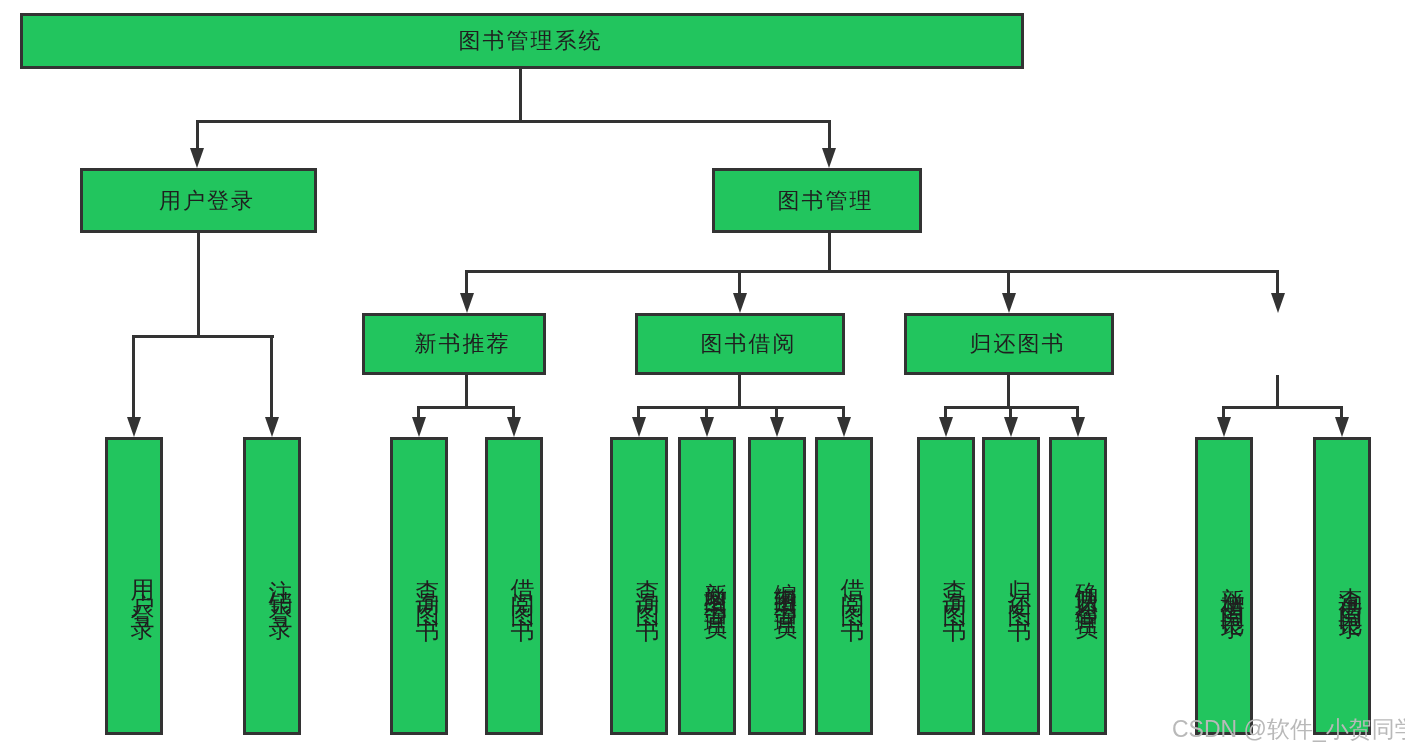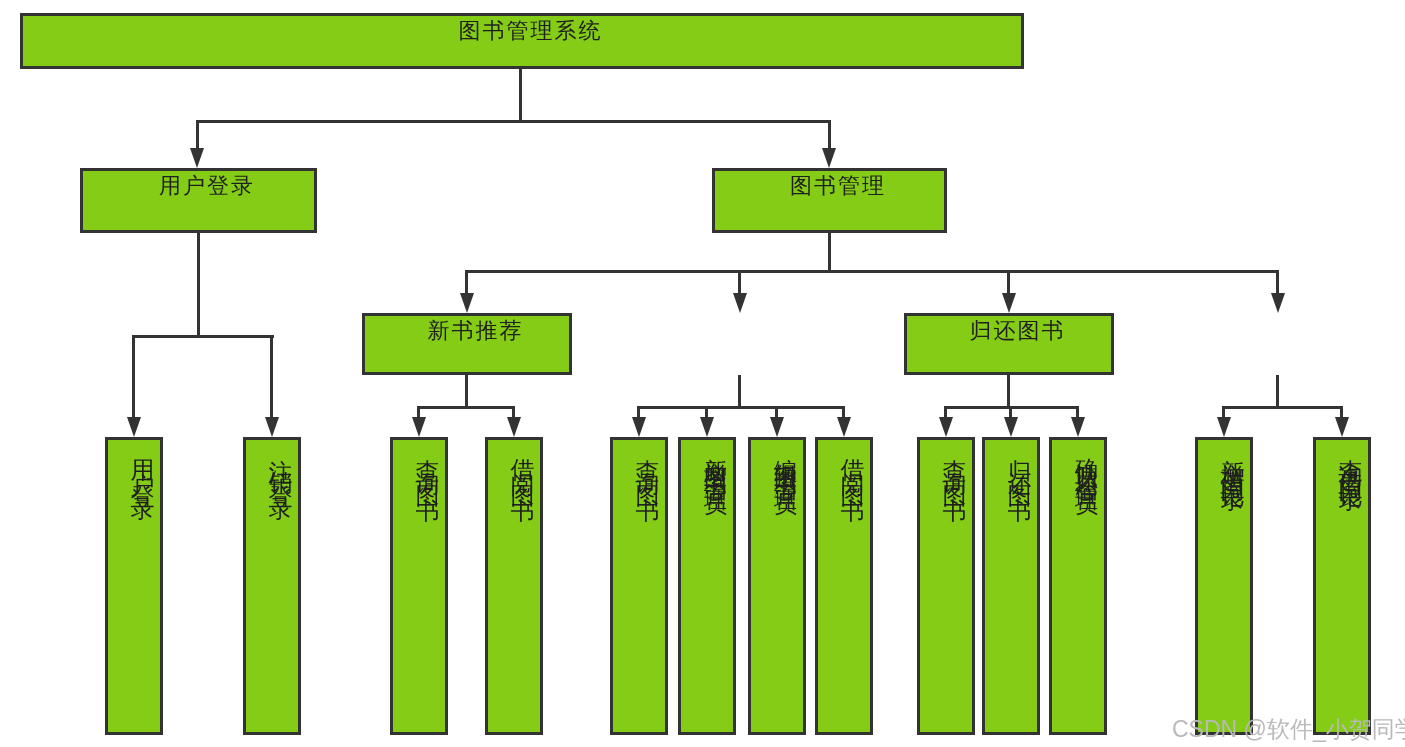--- a/index.html
+++ b/index.html
@@ -8,22 +8,23 @@
     width: 1405px;
     height: 747px;
     background: #ffffff;
     font-family: "Liberation Sans", "DejaVu Sans", sans-serif;
     overflow: hidden;
   }
   .box {
     position: absolute;
     box-sizing: border-box;
     border: 3px solid #333333;
-    background: #84cc16;
+    background: #22c55e;
     display: flex;
+    align-items: center;
     justify-content: center;
     color: #1f1f1f;
     padding-left: 17px;
   }
   .box.h span {
     font-size: 22px;
     letter-spacing: 2px;
     white-space: nowrap;
   }
   .box.leaf { width: 58px; top: 437px; height: 298px; }
@@ -69,21 +70,21 @@
   <div class="vline" style="left:519px;top:69px;height:54px;"></div>
   <div class="hline" style="left:197px;top:120px;width:634px;"></div>
   <div class="vline" style="left:196px;top:120px;height:32px;"></div>
   <div class="arrow" style="left:190px;top:148px;"></div>
   <div class="vline" style="left:828px;top:120px;height:32px;"></div>
   <div class="arrow" style="left:822px;top:148px;"></div>
 
   <div class="box h" style="left:80px;top:168px;width:237px;height:65px;">
     <span>用户登录</span>
   </div>
-  <div class="box h" style="left:712px;top:168px;width:235px;height:65px;">
+  <div class="box h" style="left:712px;top:168px;width:210px;height:65px;">
     <span>图书管理</span>
   </div>
 
   <div class="vline" style="left:197px;top:233px;height:105px;"></div>
   <div class="hline" style="left:132px;top:335px;width:142px;"></div>
   <div class="vline" style="left:132px;top:335px;height:86px;"></div>
   <div class="arrow" style="left:127px;top:417px;"></div>
   <div class="vline" style="left:270px;top:335px;height:86px;"></div>
   <div class="arrow" style="left:265px;top:417px;"></div>
 
@@ -91,22 +92,25 @@
   <div class="hline" style="left:465px;top:270px;width:814px;"></div>
   <div class="vline" style="left:465px;top:270px;height:27px;"></div>
   <div class="arrow" style="left:460px;top:293px;"></div>
   <div class="vline" style="left:738px;top:270px;height:27px;"></div>
   <div class="arrow" style="left:733px;top:293px;"></div>
   <div class="vline" style="left:1007px;top:270px;height:27px;"></div>
   <div class="arrow" style="left:1002px;top:293px;"></div>
   <div class="vline" style="left:1276px;top:270px;height:27px;"></div>
   <div class="arrow" style="left:1271px;top:293px;"></div>
 
-  <div class="box h" style="left:362px;top:313px;width:210px;height:62px;">
+  <div class="box h" style="left:362px;top:313px;width:184px;height:62px;">
     <span>新书推荐</span>
+  </div>
+  <div class="box h" style="left:635px;top:313px;width:210px;height:62px;">
+    <span>图书借阅</span>
   </div>
   <div class="box h" style="left:904px;top:313px;width:210px;height:62px;">
     <span>归还图书</span>
   </div>
 
   <div class="vline" style="left:465px;top:375px;height:34px;"></div>
   <div class="hline" style="left:417px;top:406px;width:98px;"></div>
   <div class="vline" style="left:417px;top:406px;height:15px;"></div>
   <div class="arrow" style="left:412px;top:417px;"></div>
   <div class="vline" style="left:512px;top:406px;height:15px;"></div>

